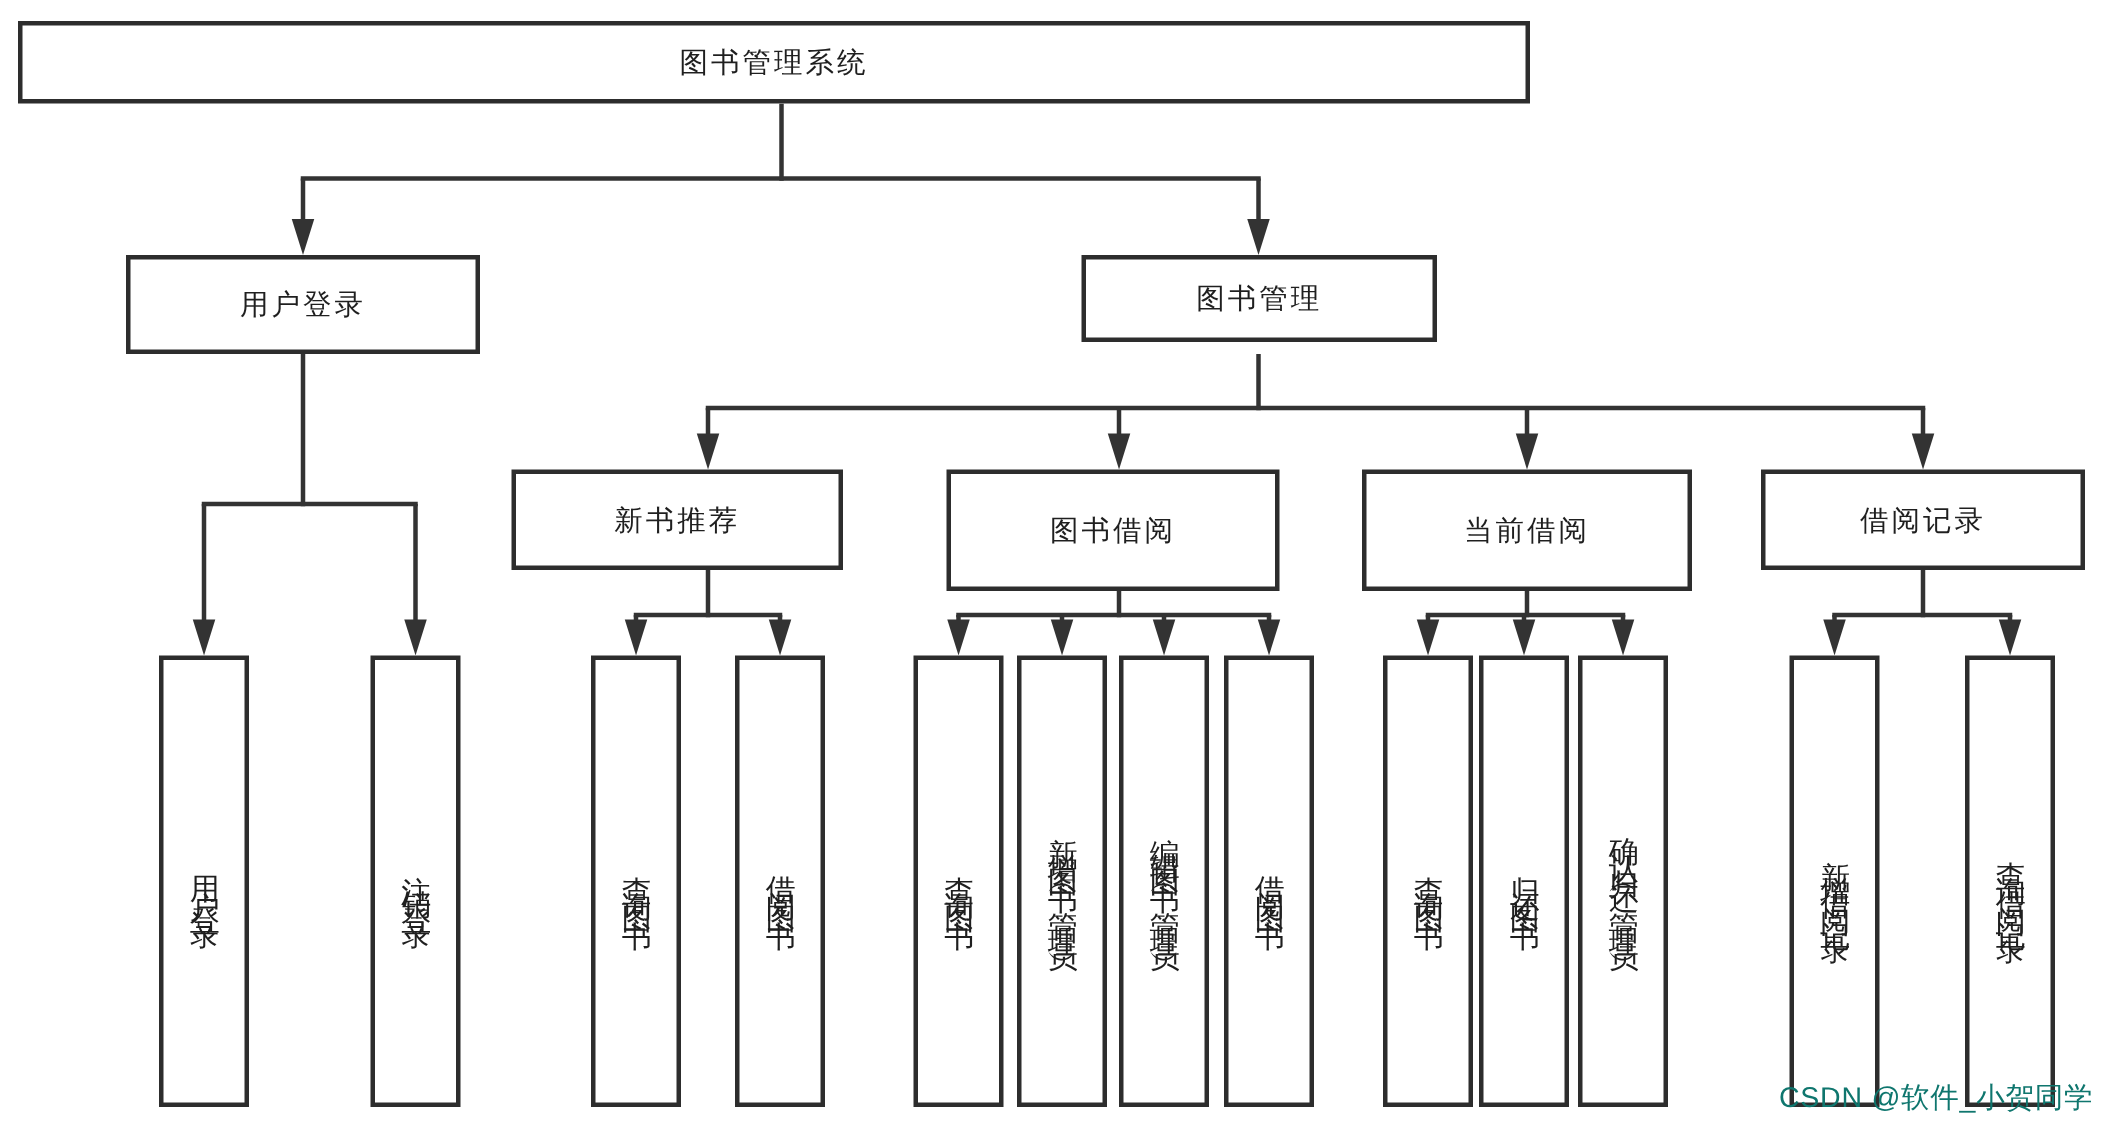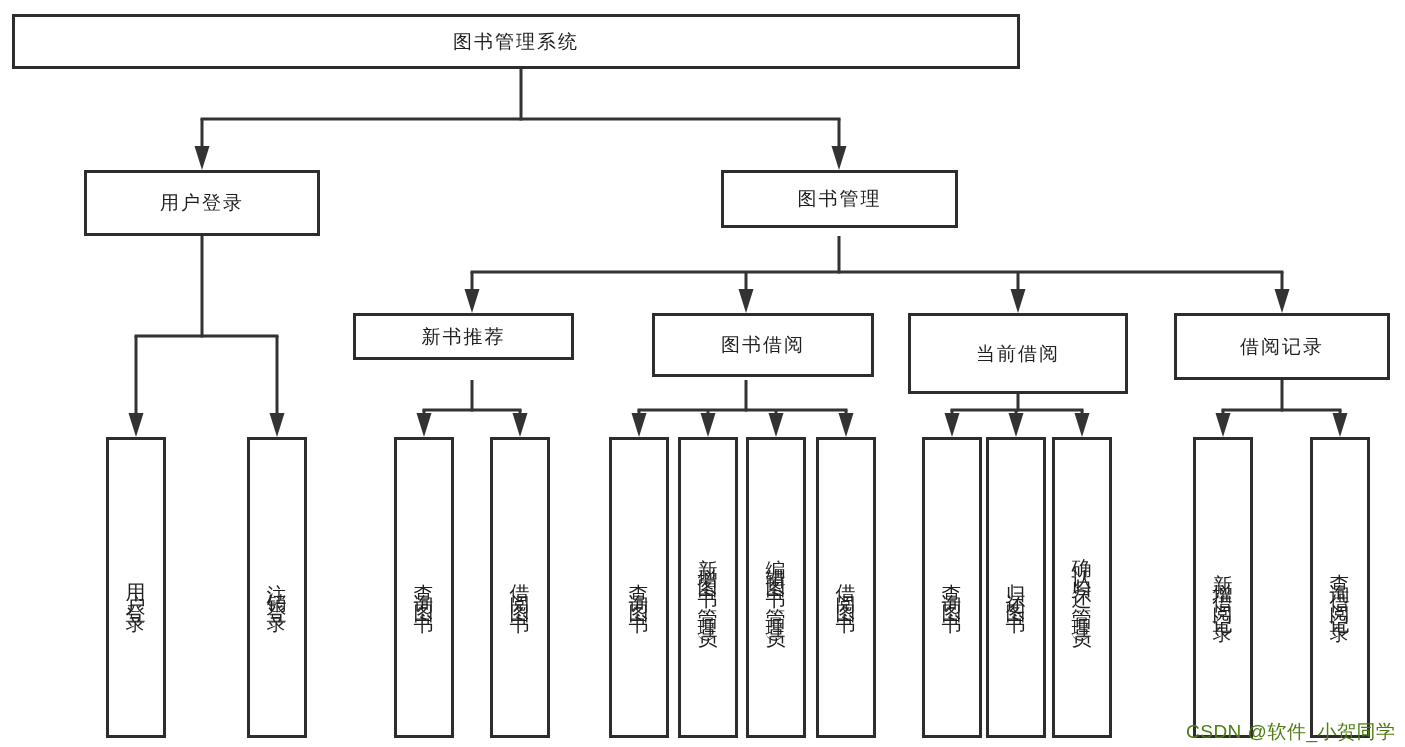--- a/index.html
+++ b/index.html
@@ -45,21 +45,21 @@
     font-size: 20px;
     letter-spacing: 10px;
     line-height: 1;
     z-index: 1;
   }
   .watermark {
     position: absolute;
     left: 1186px;
     top: 719px;
     font-size: 19px;
-    color: #4d7c0f;
+    color: #0f766e;
     letter-spacing: 0.5px;
     white-space: nowrap;
     z-index: 2;
   }
 </style>
 </head>
 <body>
 
 <div class="canvas">
 
@@ -122,24 +122,24 @@
     <span>图书管理系统</span>
   </div>
 
   <div class="hbox" style="left:84px;top:170px;width:236px;height:66px">
     <span>用户登录</span>
   </div>
   <div class="hbox" style="left:721px;top:170px;width:237px;height:58px">
     <span>图书管理</span>
   </div>
 
-  <div class="hbox" style="left:353px;top:313px;width:221px;height:47px">
+  <div class="hbox" style="left:341px;top:313px;width:221px;height:67px">
     <span>新书推荐</span>
   </div>
-  <div class="hbox" style="left:652px;top:313px;width:222px;height:64px">
+  <div class="hbox" style="left:631px;top:313px;width:222px;height:81px">
     <span>图书借阅</span>
   </div>
   <div class="hbox" style="left:908px;top:313px;width:220px;height:81px">
     <span>当前借阅</span>
   </div>
   <div class="hbox" style="left:1174px;top:313px;width:216px;height:67px">
     <span>借阅记录</span>
   </div>
 
   <div class="vbox" style="left:106px">

